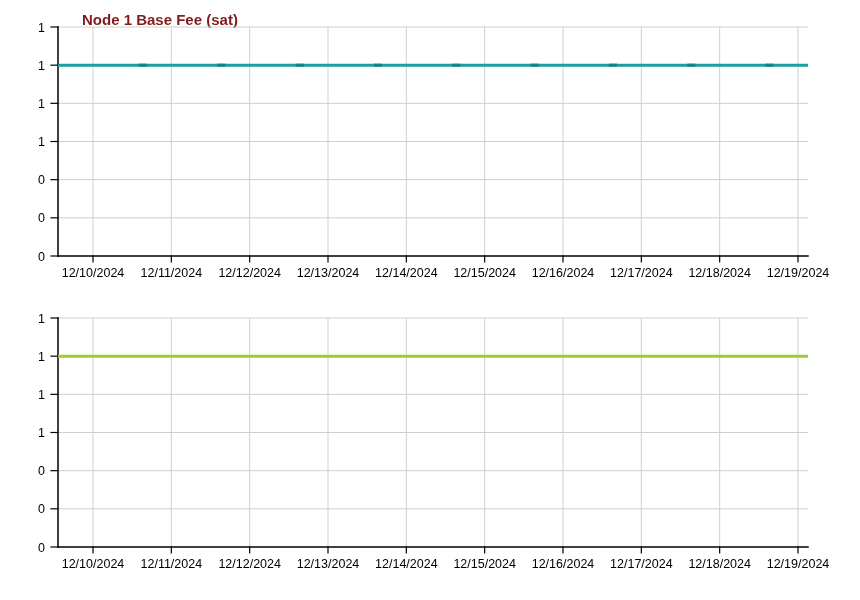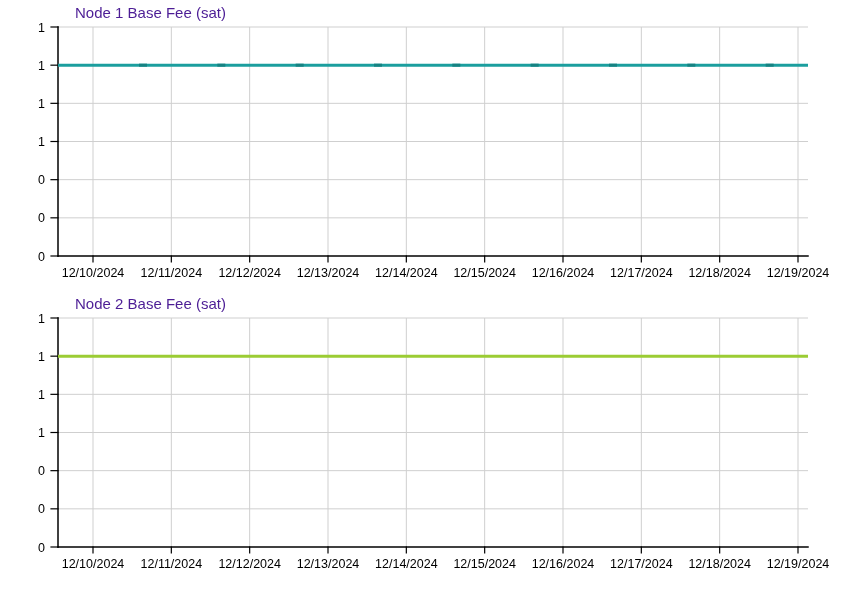--- a/index.html
+++ b/index.html
@@ -20,24 +20,24 @@
     left: 0;
     width: 860px;
     height: 291px;
   }
   #chart-section-0 { top: 0; }
   #chart-section-1 { top: 291px; }
   .chart-title {
     position: absolute;
     left: 75px;
     top: 4px;
-    margin: 0;
+    margin: 7px;
     font-size: 15px;
-    font-weight: normal;
-    color: #4c1d95;
+    font-weight: bold;
+    color: #7f1d1d;
     white-space: nowrap;
   }
   .plot {
     position: absolute;
     left: 0;
     top: 0;
     display: block;
   }
   .plot text {
     font-family: "Liberation Sans", sans-serif;
@@ -122,21 +122,20 @@
           <line x1="452.3333333333333" y1="65.16666666666666" x2="460.3333333333333" y2="65.16666666666666"></line>
           <line x1="530.6666666666667" y1="65.16666666666666" x2="538.6666666666667" y2="65.16666666666666"></line>
           <line x1="609" y1="65.16666666666666" x2="617" y2="65.16666666666666"></line>
           <line x1="687.3333333333334" y1="65.16666666666666" x2="695.3333333333334" y2="65.16666666666666"></line>
           <line x1="765.6666666666666" y1="65.16666666666666" x2="773.6666666666666" y2="65.16666666666666"></line>
         </g>
       </svg>
   </section>
 
   <section class="chart" id="chart-section-1">
-    <h2 class="chart-title">Node 2 Base Fee (sat)</h2>
     <svg class="plot" id="plot-1" width="860" height="291" viewBox="0 0 860 291">
         <g stroke="#cfcfcf" stroke-width="1">
           <line x1="59" y1="27" x2="808" y2="27"></line>
           <line x1="59" y1="65.16666666666666" x2="808" y2="65.16666666666666"></line>
           <line x1="59" y1="103.33333333333331" x2="808" y2="103.33333333333331"></line>
           <line x1="59" y1="141.5" x2="808" y2="141.5"></line>
           <line x1="59" y1="179.66666666666666" x2="808" y2="179.66666666666666"></line>
           <line x1="59" y1="217.83333333333334" x2="808" y2="217.83333333333334"></line>
           <line x1="93" y1="27" x2="93" y2="256"></line>
           <line x1="171.33333333333331" y1="27" x2="171.33333333333331" y2="256"></line>

